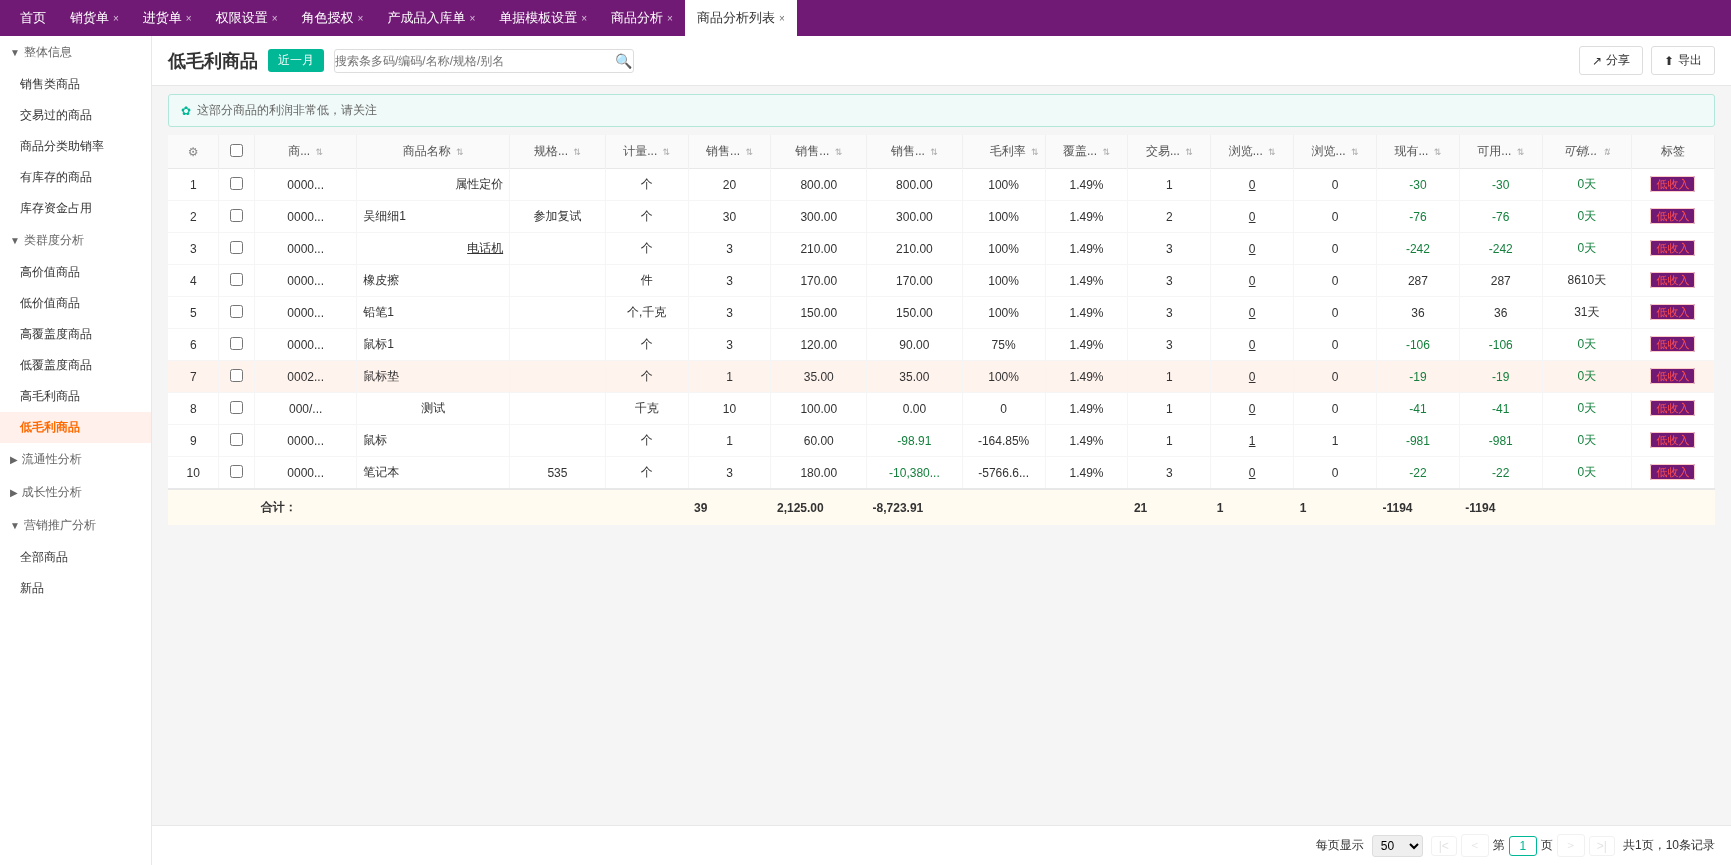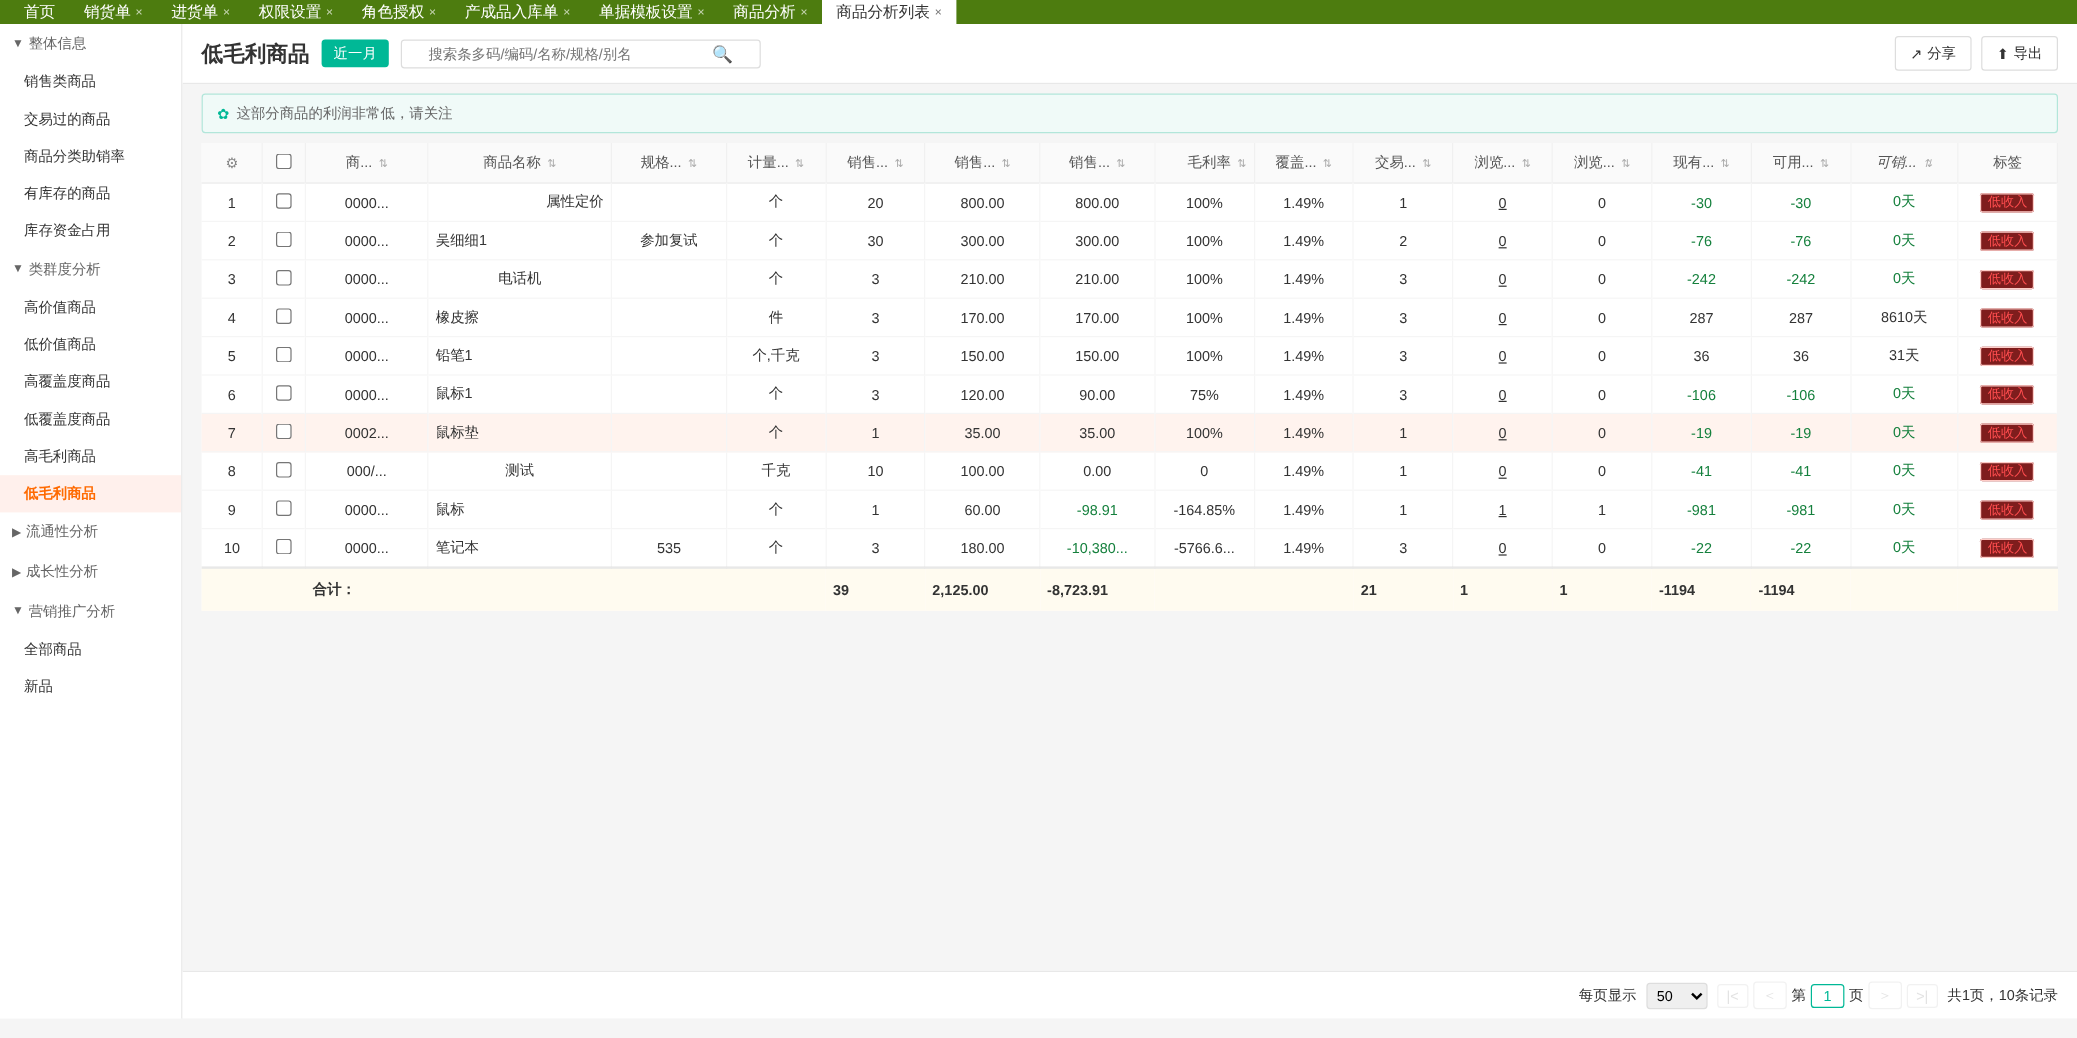--- a/index.html
+++ b/index.html
@@ -1,23 +1,23 @@
 <!DOCTYPE html>
 <html><head>
   <meta charset="utf-8">
   <style>
     * { box-sizing: border-box; margin: 0; padding: 0; }
     body { font-family: 'Microsoft YaHei', Arial, sans-serif; font-size: 12px; background: #f5f5f5; color: #333; }
 
     
     .top-nav {
-      background: #4d7c0f;
-      display: flex;
-      align-items: center;
-      height: 20px;
+      background: #701a75;
+      display: flex;
+      align-items: center;
+      height: 36px;
       padding: 0 8px;
     }
     .top-nav .nav-item {
       color: #fff;
       padding: 0 12px;
       height: 36px;
       display: flex;
       align-items: center;
       cursor: pointer;
       font-size: 13px;
@@ -91,21 +91,21 @@
       padding: 3px 10px;
       font-size: 12px;
       cursor: pointer;
       margin-right: 10px;
     }
     .search-box {
       display: flex;
       align-items: center;
       border: 1px solid #ddd;
       border-radius: 3px;
-      padding: 3px 22px;
+      padding: 3px 0;
       background: #fff;
       flex: 1;
       max-width: 300px;
     }
     .search-box input {
       border: none;
       outline: none;
       font-size: 12px;
       color: #999;
       width: 100%;
@@ -178,21 +178,21 @@
     tbody tr.selected { background: #fff3ee; }
     tbody td {
       padding: 7px 6px;
       text-align: center;
       color: #333;
       border-right: 1px solid #f5f5f5;
       white-space: nowrap;
     }
     .red { color: #15803d; }
     .tag-low {
-      background: #7f1d1d;
+      background: #701a75;
       color: #ff4d4f;
       border: 1px solid #ffccc7;
       border-radius: 2px;
       padding: 1px 5px;
       font-size: 11px;
     }
     .underline { text-decoration: underline; cursor: pointer; }
     input[type="checkbox"] { cursor: pointer; }
 
     
@@ -489,21 +489,21 @@
       <td>0</td>
       <td class="red">-76</td>
       <td class="red">-76</td>
       <td class="red">0天</td>
       <td><span class="tag-low">低收入</span></td>
     </tr>
             <tr>
       <td>3</td>
       <td><input type="checkbox" style=""></td>
       <td>0000...</td>
-      <td style="text-align:center;">电话机</td>
+      <td style="text-align:right;text-decoration:underline;">电话机</td>
       <td></td>
       <td>个</td>
       <td>3</td>
       <td>210.00</td>
       <td class="">210.00</td>
       <td>100%</td>
       <td>1.49%</td>
       <td>3</td>
       <td><span class="underline">0</span></td>
       <td>0</td>

